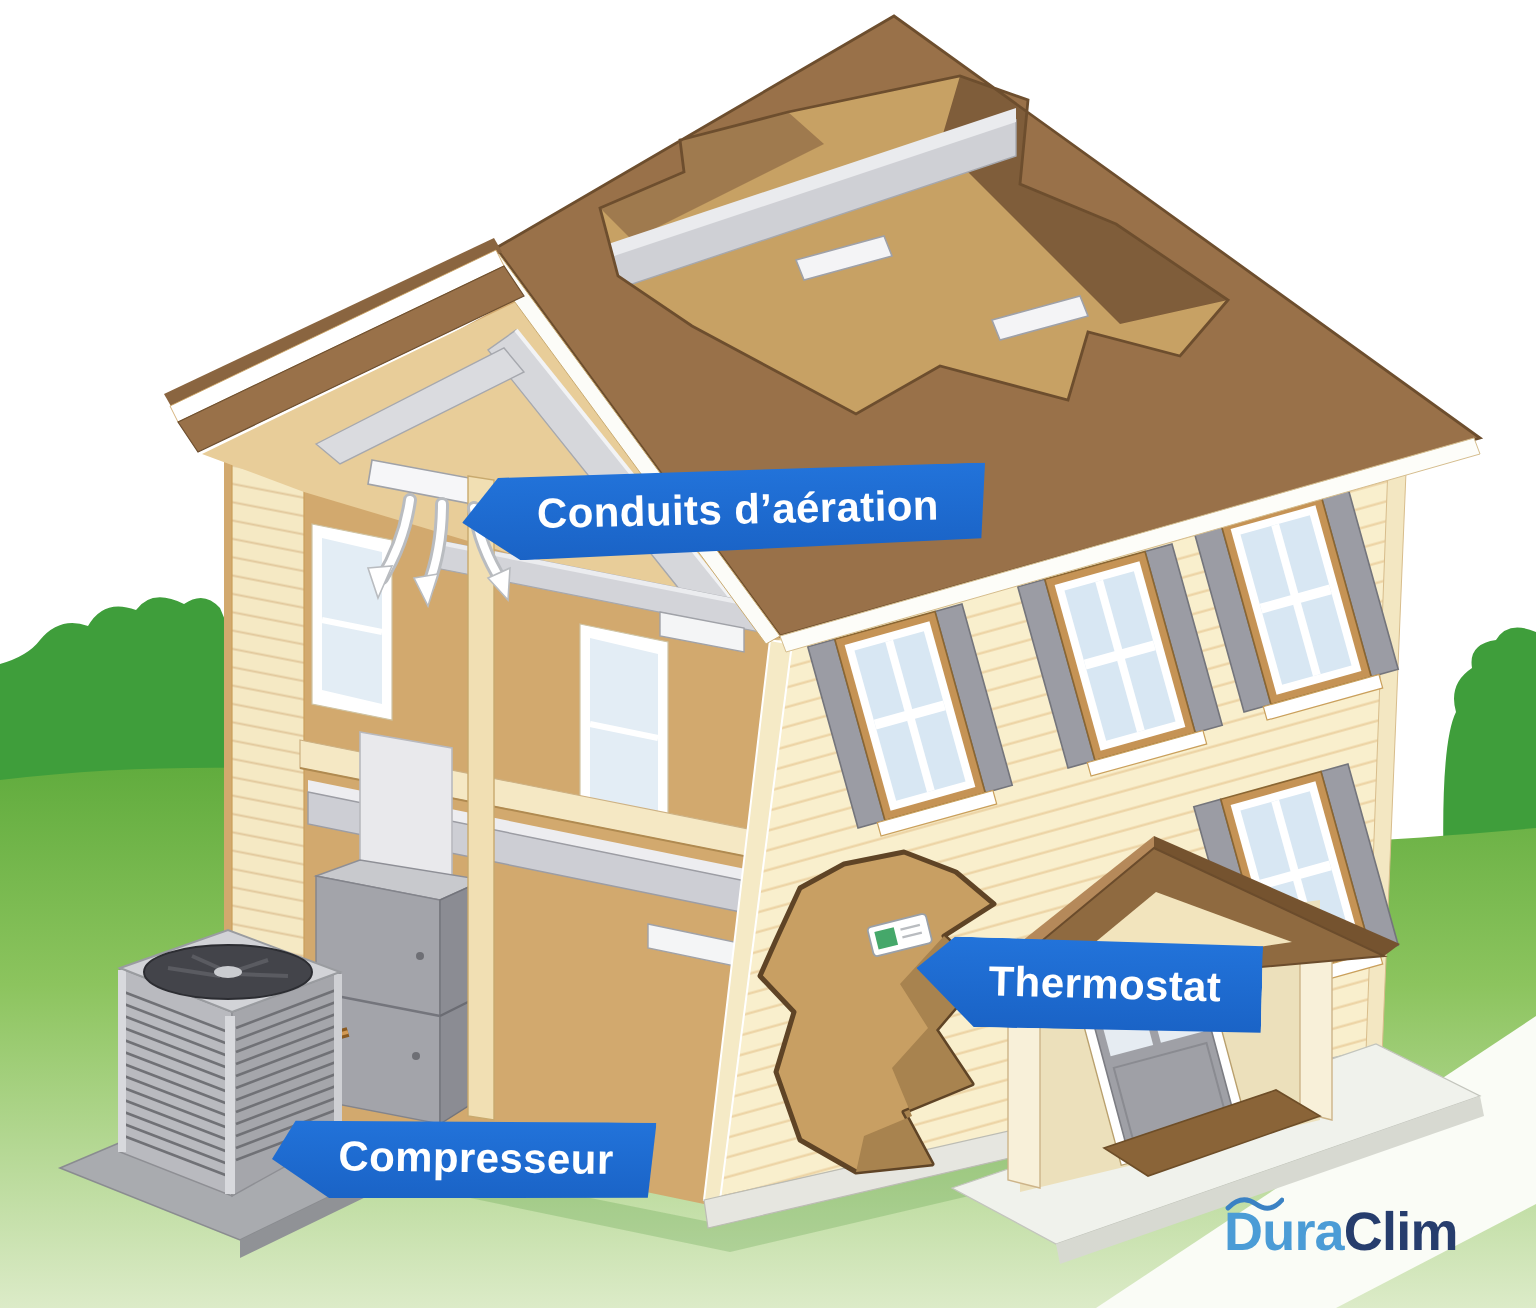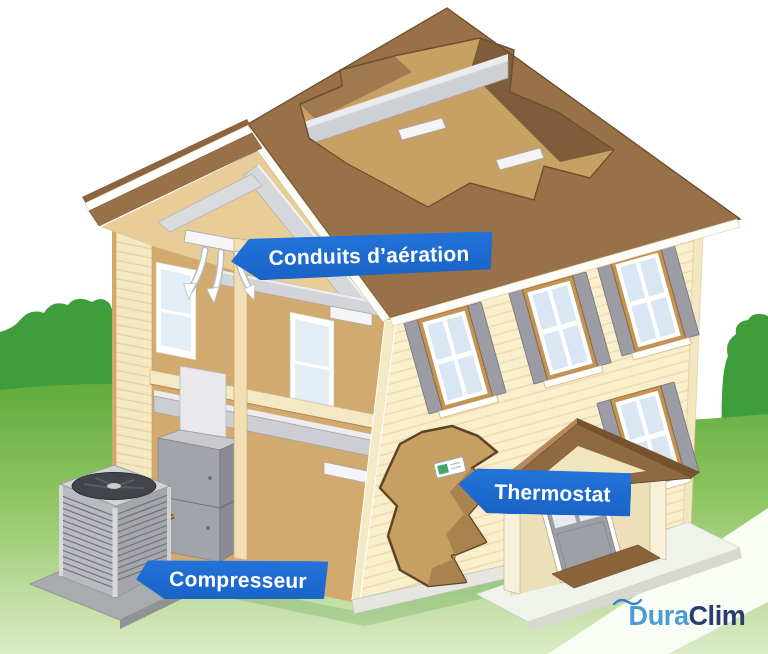--- a/index.html
+++ b/index.html
@@ -12,21 +12,21 @@
     color:#fff;font-weight:700;font-size:21px;letter-spacing:.2px;
     text-align:center;white-space:nowrap;
   }
   .banner-ducts{left:231px;top:234px;width:248px;height:44px;transform:rotate(-1.2deg);
     clip-path:polygon(7% 6%,100% 0%,99% 86%,11% 100%,0% 56%);padding-left:14px;}
   .banner-thermostat{left:458px;top:470px;width:157px;height:45px;transform:rotate(1.5deg);
     clip-path:polygon(11% 0%,100% 2%,100% 98%,17% 100%,0% 36%);padding-left:16px;}
   .banner-compressor{left:136px;top:560px;width:180px;height:40px;transform:rotate(.8deg);
     clip-path:polygon(6% 4%,100% 0%,98% 94%,15% 100%,0% 52%);padding-left:12px;}
   .logo{position:absolute;left:612px;top:600px;width:150px;height:34px;font-weight:700;
-    font-size:27px;letter-spacing:-.4px;line-height:32px;text-align:center;}
+    font-size:27px;letter-spacing:-.4px;line-height:32px;}
   .logo .p1{color:#4b9cd6;}
   .logo .p2{color:#263d6d;}
   .logo .tilde{position:absolute;right:4px;top:-3px;}
 </style>
 </head>
 <body>
 
 <div class="stage">
 
 <svg width="768" height="654" viewBox="0 0 768 654">

